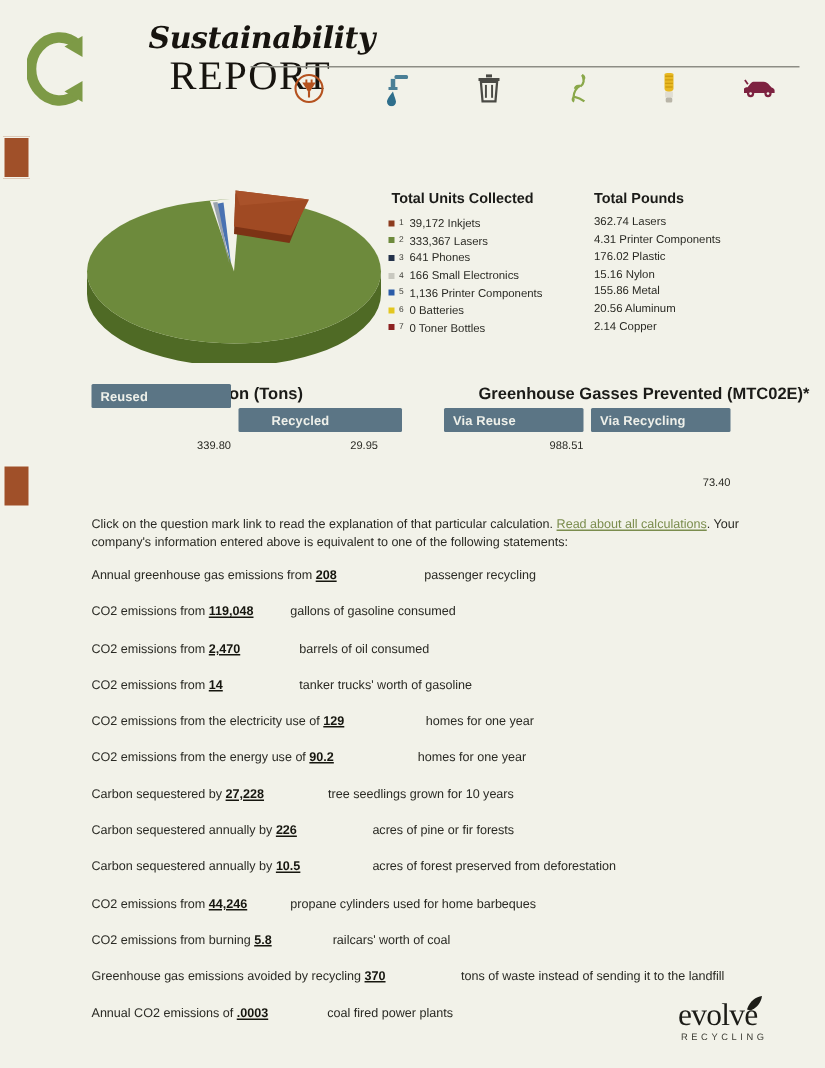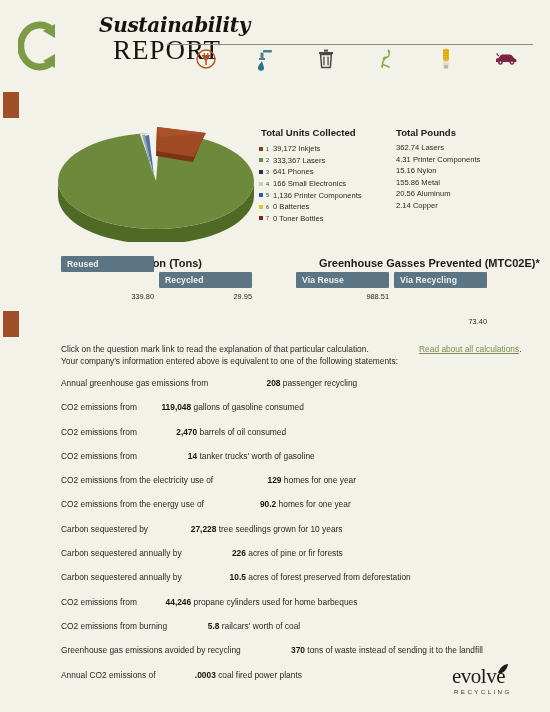--- a/index.html
+++ b/index.html
@@ -169,21 +169,21 @@
   }
   .barbox span {
     display: block;
     padding: 3px 0 0 6px;
     font-size: 8.6px;
     font-weight: bold;
     color: #eef0ea;
     letter-spacing: 0.1px;
   }
   #bar-reused    { left: 61px;  top: 256px; width: 93px; }
-  #bar-recycled  { left: 159px; top: 272px; width: 93px; }
+  #bar-recycled  { left: 159px; top: 272px; width: 93px; padding-left: 16px; }
   #bar-viareuse  { left: 296px; top: 272px; width: 93px; }
   #bar-viarecyc  { left: 394px; top: 272px; width: 93px; }
 
   .barval {
     position: absolute;
     top: 292px;
     font-size: 7.4px;
     color: #2a2a24;
     text-align: right;
   }
@@ -197,39 +197,39 @@
     position: absolute;
     left: 61px; top: 344px;
     width: 470px;
     font-size: 8.4px;
     line-height: 11.6px;
     color: #2a2a24;
   }
   .intro a {
     color: #7b8d4e;
     text-decoration: underline;
-    margin-left: 48px;
   }
   .rows {
     position: absolute;
     left: 61px; top: 378px;
     width: 480px;
   }
   .eq-row {
     height: 24.3px;
     font-size: 8.4px;
     color: #2a2a24;
     white-space: nowrap;
   }
   .eq-row .pre { }
   .eq-row .num {
     font-weight: bold;
     color: #16160f;
     display: inline-block;
-    text-align: right;
+    text-align: left;
+    text-decoration: underline;
   }
   .eq-row .post { }
 
   
   .footer-logo {
     position: absolute;
     left: 452px; top: 666px;
     width: 82px; height: 34px;
   }
   .evolve-word {
@@ -396,20 +396,21 @@
     <div class="legend-row">
       <span class="sw" style="background:#8c2020"></span>
       <span class="sw-n">7</span>
       <span class="legend-txt">0 Toner Bottles</span>
     </div>
   </div>
 
   <div class="pounds-list">
     <div class="pounds-row">362.74 Lasers</div>
     <div class="pounds-row">4.31 Printer Components</div>
+    <div class="pounds-row">176.02 Plastic</div>
     <div class="pounds-row">15.16 Nylon</div>
     <div class="pounds-row">155.86 Metal</div>
     <div class="pounds-row">20.56  Aluminum</div>
     <div class="pounds-row">2.14  Copper</div>
   </div>
 
   <div class="group-label" id="eol-label">End-of-Life Solution (Tons)</div>
   <div class="group-label" id="ghg-label">Greenhouse Gasses Prevented (MTC02E)*</div>
 
   <div class="barbox" id="bar-reused">

